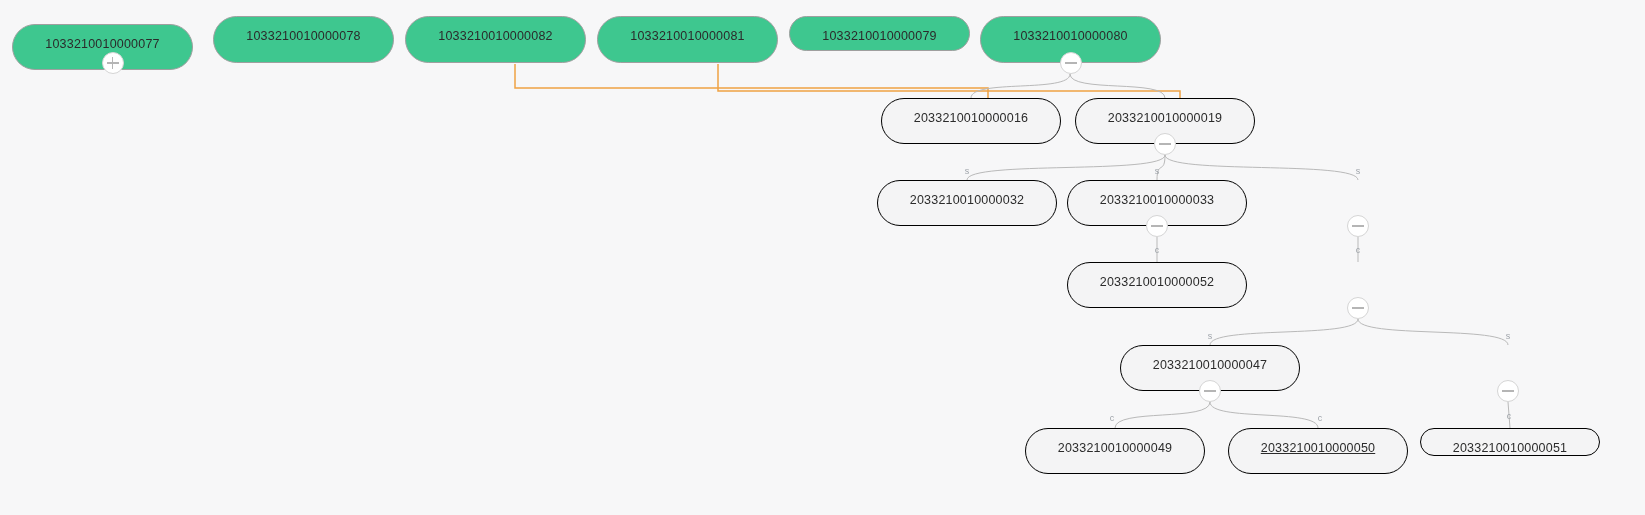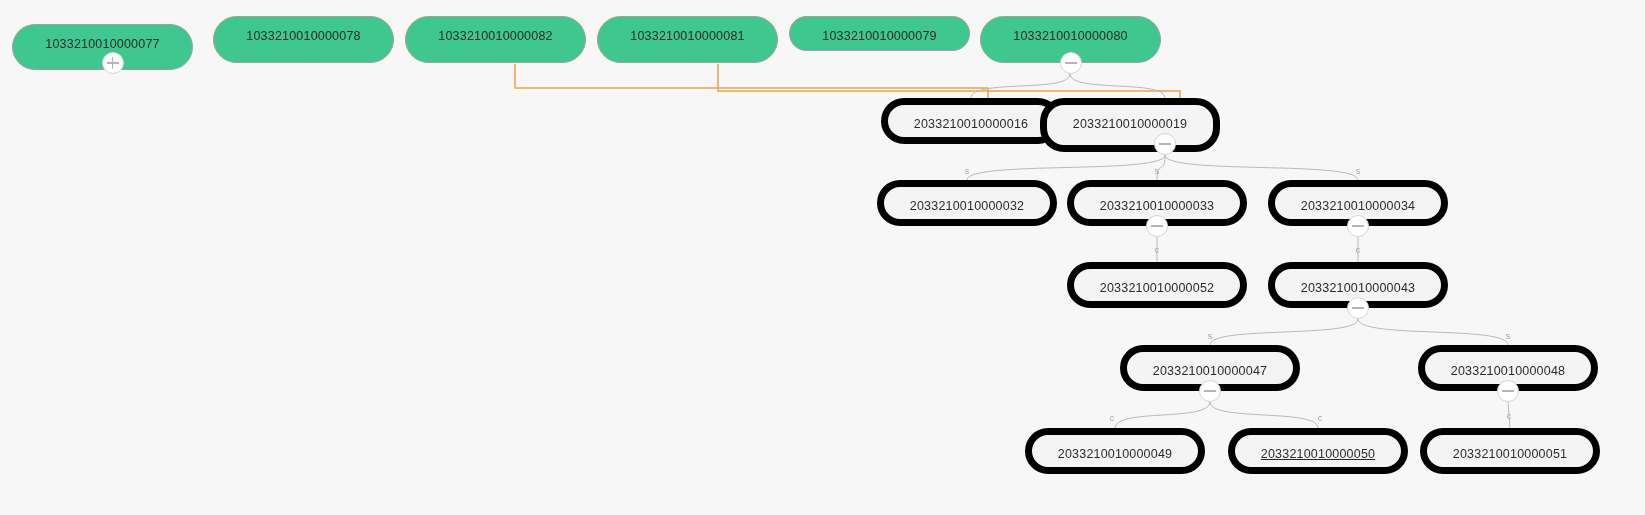--- a/index.html
+++ b/index.html
@@ -35,21 +35,21 @@
     color:#2b2b2b;
     z-index:2;
     cursor:pointer;
   }
   .node.green{
     background:#3ec78f;
     border:1px solid #9f9f9f;
   }
   .node.default{
     background:#f4f4f5;
-    border:7px solid #000000;
+    border:1px solid #000000;
   }
   .expander{
     position:absolute;
     width:22px;
     height:22px;
     box-sizing:border-box;
     border-radius:50%;
     background:#ffffff;
     border:1px solid #d5d5d5;
     z-index:3;
@@ -123,64 +123,55 @@
     </div>
     <div class="node green" style="left: 980px; top: 16px; width: 181px; height: 47px; text-align: center;">
       <span class="node-label">1033210010000080</span>
     </div>
     <div class="expander" style="left: 1059.5px; top: 52px;">
       <span class="bar h"></span>
     </div>
     <div class="node default" style="left: 881px; top: 98px; width: 180px; height: 46px;">
       <span class="node-label">2033210010000016</span>
     </div>
-    <div class="node default" style="left: 1040px; top: 98px; width: 180px; height: 54px;">
+    <div class="node default" style="left: 1075px; top: 98px; width: 180px; height: 46px;">
       <span class="node-label">2033210010000019</span>
     </div>
     <div class="expander" style="left: 1154px; top: 133px;">
       <span class="bar h"></span>
     </div>
     <div class="node default" style="left: 877px; top: 180px; width: 180px; height: 46px;">
       <span class="node-label">2033210010000032</span>
     </div>
     <div class="node default" style="left: 1067px; top: 180px; width: 180px; height: 46px;">
       <span class="node-label">2033210010000033</span>
     </div>
     <div class="expander" style="left: 1146px; top: 215px;">
       <span class="bar h"></span>
     </div>
-    <div class="node default" style="left: 1268px; top: 180px; width: 180px; height: 46px;">
-      <span class="node-label">2033210010000034</span>
-    </div>
     <div class="expander" style="left: 1347px; top: 215px;">
       <span class="bar h"></span>
     </div>
     <div class="node default" style="left: 1067px; top: 262px; width: 180px; height: 46px;">
       <span class="node-label">2033210010000052</span>
-    </div>
-    <div class="node default" style="left: 1268px; top: 262px; width: 180px; height: 46px;">
-      <span class="node-label">2033210010000043</span>
     </div>
     <div class="expander" style="left: 1347px; top: 297px;">
       <span class="bar h"></span>
     </div>
     <div class="node default" style="left: 1120px; top: 345px; width: 180px; height: 46px;">
       <span class="node-label">2033210010000047</span>
     </div>
     <div class="expander" style="left: 1199px; top: 380px;">
       <span class="bar h"></span>
     </div>
-    <div class="node default" style="left: 1418px; top: 345px; width: 180px; height: 46px;">
-      <span class="node-label">2033210010000048</span>
-    </div>
     <div class="expander" style="left: 1497px; top: 380px;">
       <span class="bar h"></span>
     </div>
     <div class="node default" style="left: 1025px; top: 428px; width: 180px; height: 46px;">
       <span class="node-label">2033210010000049</span>
     </div>
     <div class="node default" style="left: 1228px; top: 428px; width: 180px; height: 46px; text-decoration: underline;">
       <span class="node-label">2033210010000050</span>
     </div>
-    <div class="node default" style="left: 1420px; top: 428px; width: 180px; height: 46px;">
+    <div class="node default" style="left: 1420px; top: 428px; width: 180px; height: 28px;">
       <span class="node-label">2033210010000051</span>
     </div>
   </div>
 
 </body></html>

